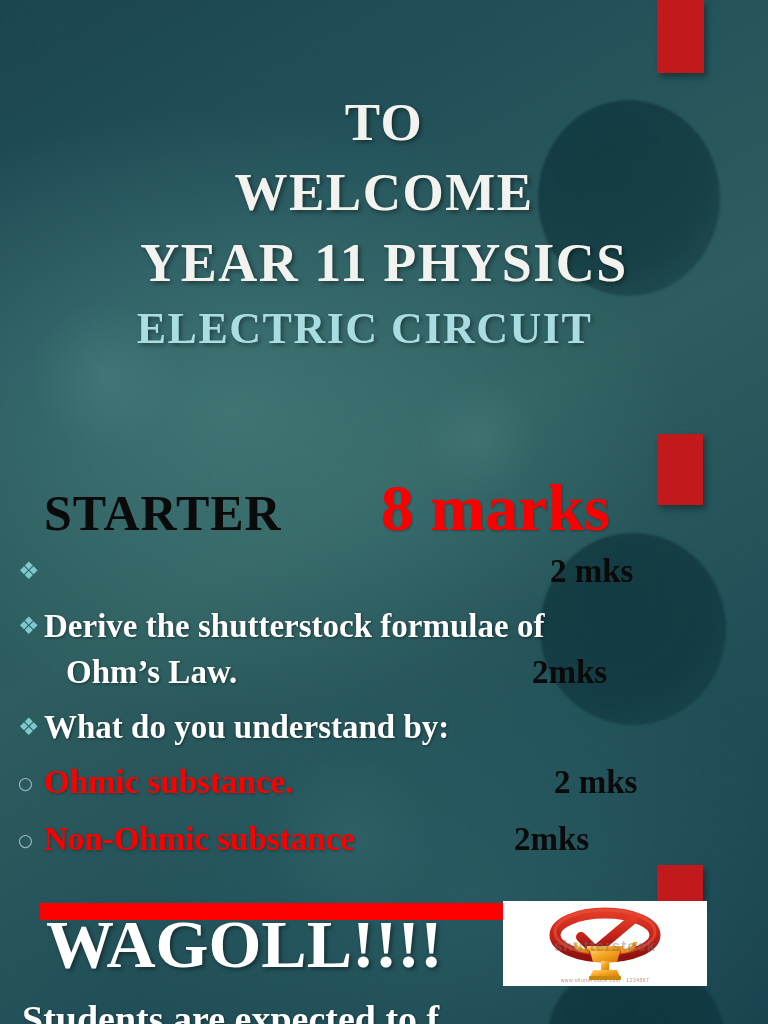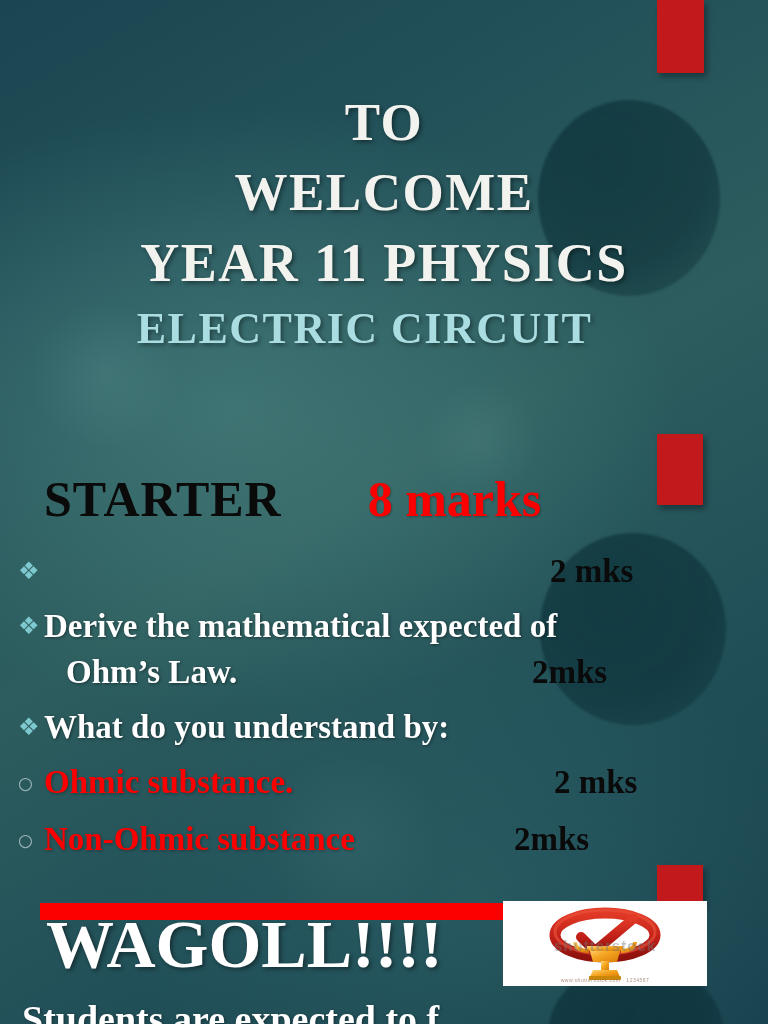--- a/index.html
+++ b/index.html
@@ -81,31 +81,32 @@
     white-space: nowrap;
   }
 
   
   #starter-row {
     position: absolute;
     left: 44px; top: 470px;
     width: 640px;
     display: flex;
     align-items: baseline;
+    gap: 13px;
   }
   #starter-heading {
     color: #0a0a0a;
     font-weight: bold;
     font-size: 50px;
     letter-spacing: 1px;
   }
   #starter-marks {
     color: #fc0000;
     font-weight: bold;
-    font-size: 50px;
+    font-size: 66px;
     font-family: "Liberation Serif", "DejaVu Serif", serif;
     margin-left: 86px;
     text-shadow: 1px 1px 2px rgba(0,0,0,0.25);
   }
 
   
   #bullet-list {
     position: absolute;
     left: 18px; top: 548px;
     width: 700px;
@@ -272,21 +273,21 @@
       <div class="bullet-body">
         <span class="bullet-marks marks-at-506">2 mks</span>
       </div>
     </div>
 
     <div class="bullet-row">
       <div class="bullet-marker">❖</div>
       <div class="bullet-body">
         <span class="bullet-text-wrap">
           <span class="wrap-line">
-            <span class="bullet-text">Derive the mathematical expected of</span>
+            <span class="bullet-text">Derive the shutterstock formulae of</span>
           </span>
           <span class="wrap-line indent-2">
             <span class="bullet-text">Ohm’s Law.</span>
             <span class="bullet-marks marks-at-488">2mks</span>
           </span>
         </span>
       </div>
     </div>
 
     <div class="bullet-row">

